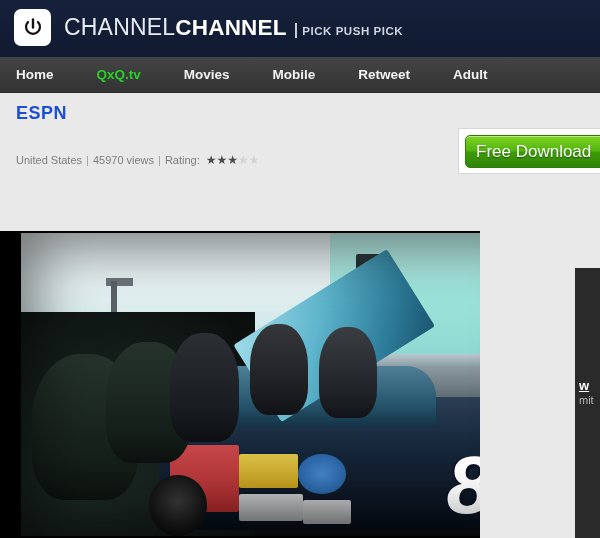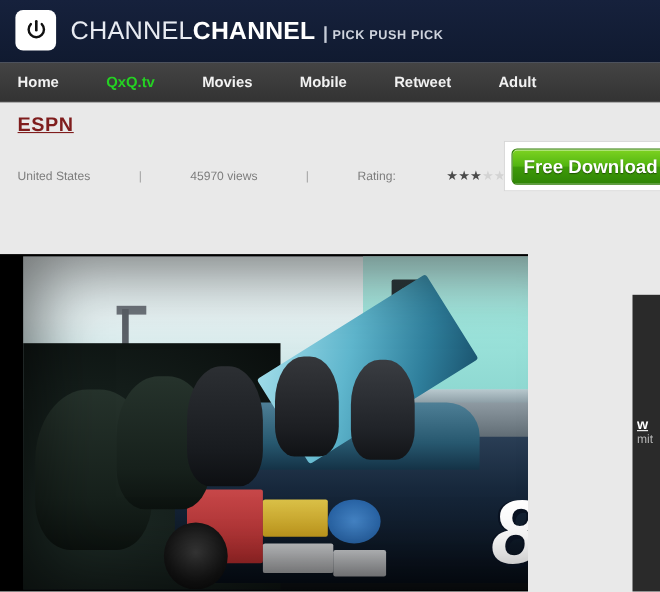--- a/index.html
+++ b/index.html
@@ -113,23 +113,22 @@
   }
   .row-title {
     position: absolute;
     left: 16px; top: 9px;
     display: flex;
     align-items: baseline;
   }
   .channel-name {
     font-size: 18px;
     font-weight: 700;
-    color: #7f1d1d;
+    color: #1d4ed8;
     letter-spacing: .5px;
-    text-decoration: underline;
   }
   .crumbs {
     margin-left: 18px;
     font-size: 8.5px;
     letter-spacing: .35px;
     color: #8b8b8b;
     white-space: nowrap;
   }
   .crumbs .c-link { color: #8b8b8b; text-decoration: none; cursor: pointer; }
   .crumbs .c-sep { color: #a5a5a5; margin: 0 2px; }
@@ -148,21 +147,20 @@
     white-space: nowrap;
   }
   .meta {
     position: absolute;
     left: 16px; top: 60px;
     font-size: 11px;
     color: #7d7d7d;
     display: flex;
     align-items: center;
     white-space: nowrap;
-    gap: 40px;
   }
   .meta .m-sep { margin: 0 4px; color: #a0a0a0; }
   .stars { margin-left: 6px; letter-spacing: 0px; line-height: 1; }
   .star { font-size: 12px; color: #4a4a4a; }
   .star.off { color: #d3d3d3; }
 
   
   .social {
     position: absolute;
     left: 16px; top: 180px;
@@ -233,21 +231,21 @@
     box-shadow: inset 0 1px 0 rgba(255,255,255,.5);
     display: flex;
     align-items: center;
     padding-left: 10px;
     box-sizing: border-box;
     cursor: pointer;
   }
   .dl-btn span {
     color: #ffffff;
     font-size: 17px;
-    font-weight: 700;
+    font-weight: 400;
     text-shadow: 0 1px 1px rgba(0,0,0,.45);
     white-space: nowrap;
   }
 
   
   .player {
     position: absolute;
     left: 0; top: 231px;
     width: 480px; height: 307px;
     background: #000000;

